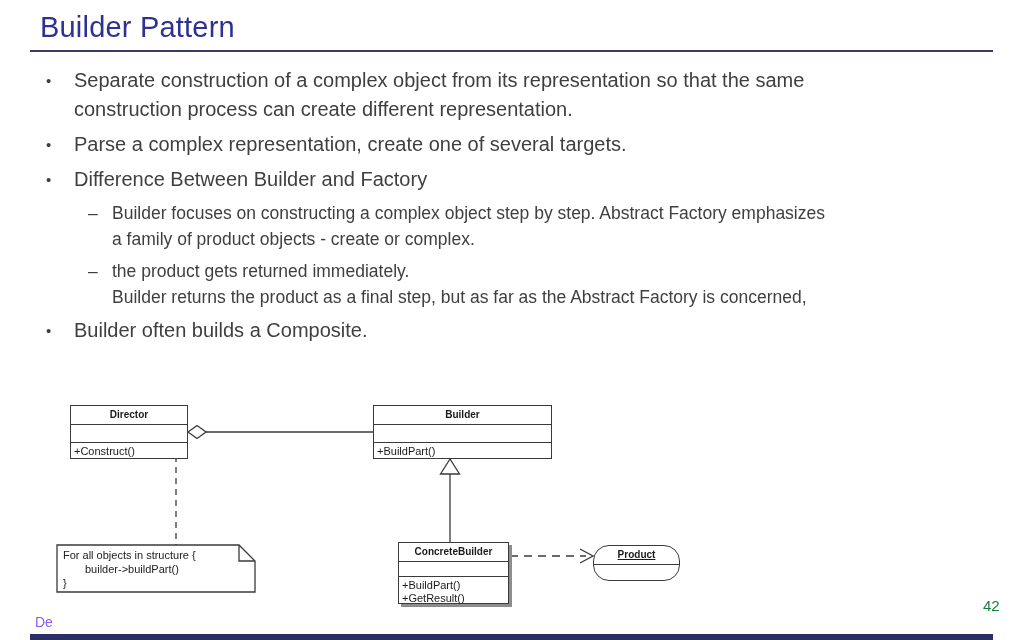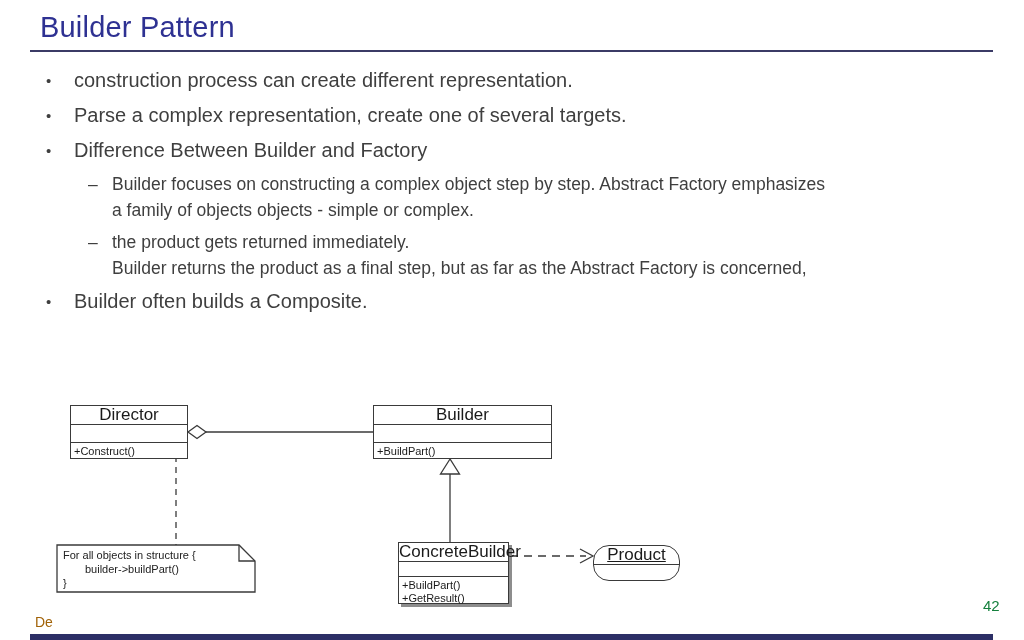--- a/index.html
+++ b/index.html
@@ -19,65 +19,66 @@
   .b1 .marker{flex:0 0 28px;font-size:15px;color:#3f3f3f;}
   .b2{display:flex;font-size:17.5px;line-height:26px;margin:4px 0 6px 42px;width:880px;}
   .b2 .marker{flex:0 0 24px;color:#3f3f3f;}
   .btext{flex:1;}
   .btext .line{display:block;}
 
   
   .diagram{position:absolute;left:0;top:390px;width:730px;height:235px;}
   .diagram svg{position:absolute;left:0;top:0;}
   .uml-box{position:absolute;background:#fff;border:1.4px solid #3a3a3a;box-sizing:border-box;color:#1a1a1a;}
-  .uml-title{font-weight:normal;font-size:17px;text-align:center;height:18px;line-height:18px;border-bottom:1.4px solid #3a3a3a;white-space:nowrap;}
+  .uml-title{font-weight:bold;font-size:10px;text-align:center;height:18px;line-height:18px;border-bottom:1.4px solid #3a3a3a;white-space:nowrap;}
   .uml-mid{height:17px;border-bottom:1.4px solid #3a3a3a;}
   .uml-methods{font-size:11px;line-height:12.5px;padding:2px 3px 2px;white-space:nowrap;}
   .shadowed{box-shadow:3px 3px 0 #8d8d8d;}
   .underlined{text-decoration:underline;}
   .note-text{position:absolute;left:63px;top:158px;font-size:11px;line-height:14px;color:#222;}
   .note-text .indent{padding-left:22px;}
 
   
-  .footer-text{position:absolute;left:35px;top:614px;font-size:14px;color:#a16207;}
+  .footer-text{position:absolute;left:35px;top:614px;font-size:14px;color:#8b5cf6;}
   .page-number{position:absolute;left:959px;top:597px;font-size:15px;color:#15803d;margin-left:24px;}
   .bottom-bar{position:absolute;left:30px;top:634px;width:963px;height:6px;background:#2c2f66;}
 </style>
 </head>
 <body>
 
 <div class="slide">
 
   <div class="slide-title">Builder Pattern</div>
   <div class="title-rule"></div>
 
   <div class="bullets">
     <div class="b1">
       <span class="marker">•</span>
       <span class="btext">
+          <span class="line">Separate construction of a complex object from its representation so that the same</span>
           <span class="line">construction process can create different representation.</span>
         </span>
     </div>
     <div class="b1">
       <span class="marker">•</span>
       <span class="btext">
           <span class="line">Parse a complex representation, create one of several targets.</span>
         </span>
     </div>
     <div class="b1">
       <span class="marker">•</span>
       <span class="btext">
           <span class="line">Difference Between Builder and Factory</span>
         </span>
     </div>
     <div class="b2">
       <span class="marker">–</span>
       <span class="btext">
           <span class="line">Builder focuses on constructing a complex object step by step. Abstract Factory emphasizes</span>
-          <span class="line">a family of objects objects - simple or complex.</span>
+          <span class="line">a family of product objects - create or complex.</span>
         </span>
     </div>
     <div class="b2">
       <span class="marker">–</span>
       <span class="btext">
           <span class="line">the product gets returned immediately.</span>
           <span class="line">Builder returns the product as a final step, but as far as the Abstract Factory is concerned,</span>
         </span>
     </div>
     <div class="b1">

